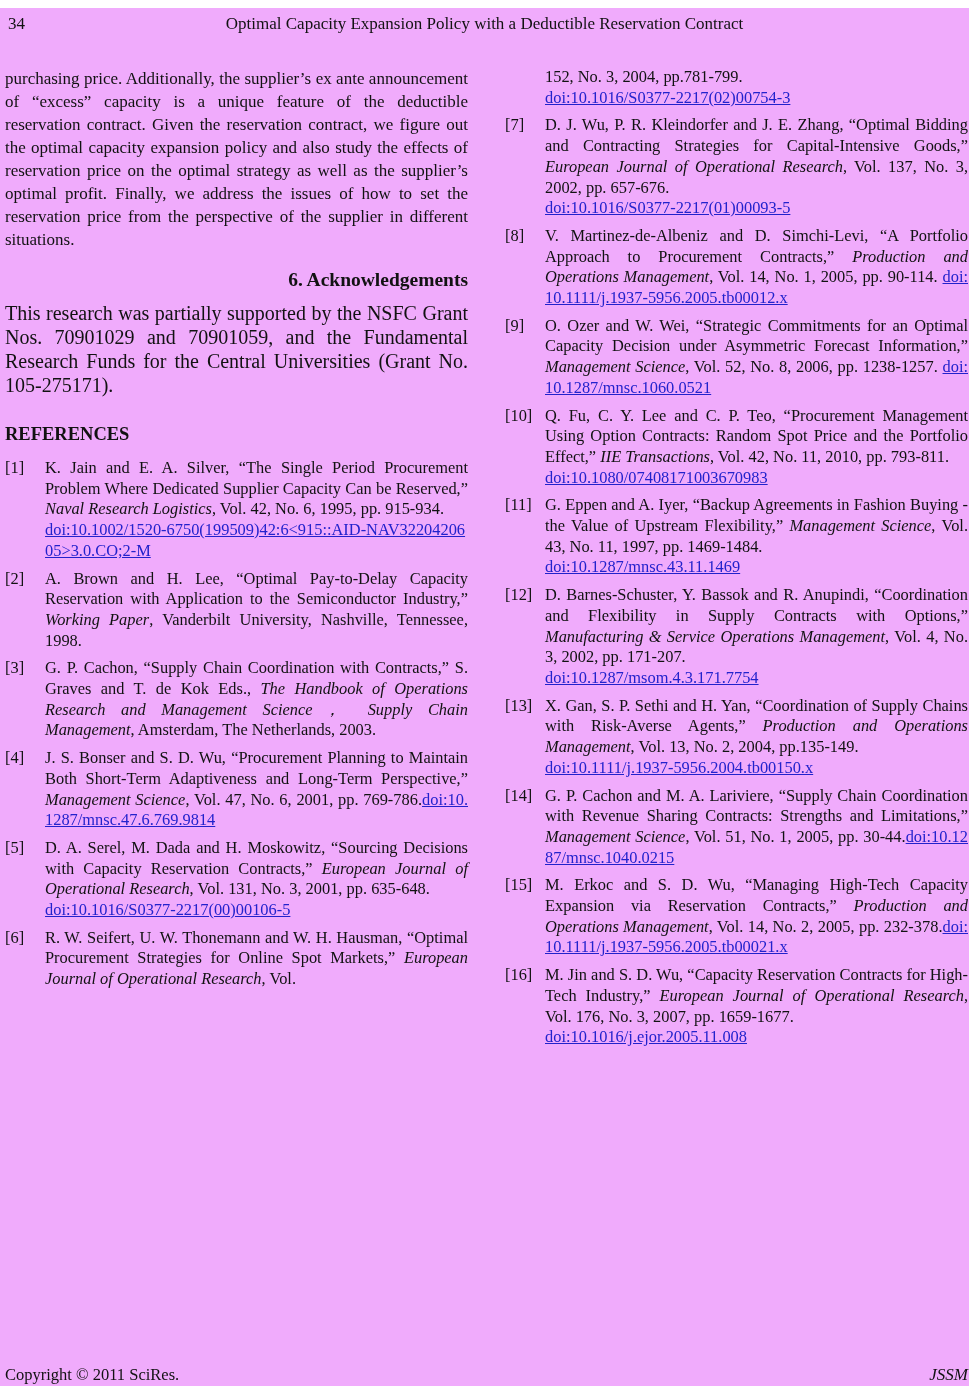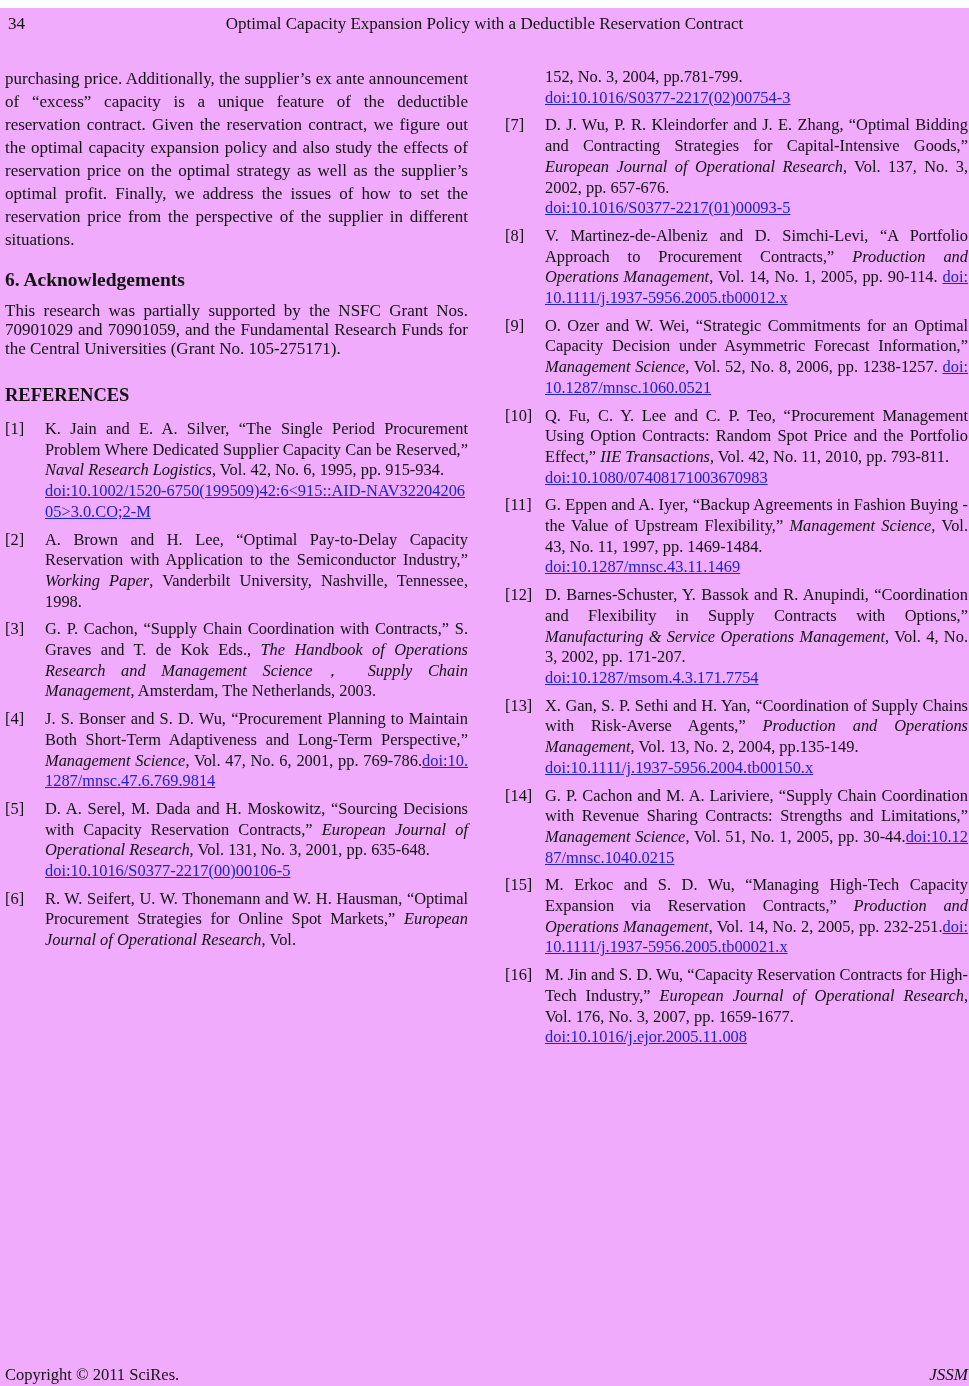--- a/index.html
+++ b/index.html
@@ -19,24 +19,24 @@
   .content {
     position:absolute; top:59px; left:5px;
     display:flex; gap:37px;
   }
   .col { width:463px; }
 
   .intro-paragraph {
     font-size:17px; line-height:23px; text-align:justify; margin:0;
   }
   .ack-heading {
-    font-size:19.5px; font-weight:bold; margin:18px 0 10px 0;
+    font-size:19.5px; font-weight:bold; margin:18px 0 10px 0;text-align:right;
   }
   .ack-paragraph {
-    font-size:17px; line-height:19px; text-align:justify; margin:0;
+    font-size:20px; line-height:24px; text-align:justify; margin:0;
   }
   .refs-heading {
     font-size:18.5px; font-weight:bold; 
     margin:27px 0 13px 0;
   }
   .ref {
     display:flex; font-size:16.4px; line-height:20.7px; margin-bottom:7px;
   }
   .ref-label { width:40px; flex:none; }
   .ref-body { flex:1; text-align:justify; }
@@ -131,21 +131,21 @@
           <div class="ref">
             <span class="ref-label">[13]</span>
             <span class="ref-body"><span>X. Gan, S. P. Sethi and H. Yan, “Coordination of Supply Chains with Risk-Averse Agents,” </span><i>Production and Operations Management</i><span>, Vol. 13, No. 2, 2004, pp.135-149.</span><br><a class="doi-link">doi:10.1111/j.1937-5956.2004.tb00150.x</a></span>
           </div>
           <div class="ref">
             <span class="ref-label">[14]</span>
             <span class="ref-body"><span>G. P. Cachon and M. A. Lariviere, “Supply Chain Coordination with Revenue Sharing Contracts: Strengths and Limitations,” </span><i>Management Science</i><span>, Vol. 51, No. 1, 2005, pp. 30-44.</span><a class="doi-link">doi:10.1287/mnsc.1040.0215</a></span>
           </div>
           <div class="ref">
             <span class="ref-label">[15]</span>
-            <span class="ref-body"><span>M. Erkoc and S. D. Wu, “Managing High-Tech Capacity Expansion via Reservation Contracts,” </span><i>Production and Operations Management</i><span>, Vol. 14, No. 2, 2005, pp. 232-251.</span><a class="doi-link">doi:10.1111/j.1937-5956.2005.tb00021.x</a></span>
+            <span class="ref-body"><span>M. Erkoc and S. D. Wu, “Managing High-Tech Capacity Expansion via Reservation Contracts,” </span><i>Production and Operations Management</i><span>, Vol. 14, No. 2, 2005, pp. 232-378.</span><a class="doi-link">doi:10.1111/j.1937-5956.2005.tb00021.x</a></span>
           </div>
           <div class="ref">
             <span class="ref-label">[16]</span>
             <span class="ref-body"><span>M. Jin and S. D. Wu, “Capacity Reservation Contracts for High-Tech Industry,” </span><i>European Journal of Operational Research</i><span>, Vol. 176, No. 3, 2007, pp. 1659-1677.</span><br><a class="doi-link">doi:10.1016/j.ejor.2005.11.008</a></span>
           </div>
         </div>
     </div>
 
   </div>
 

